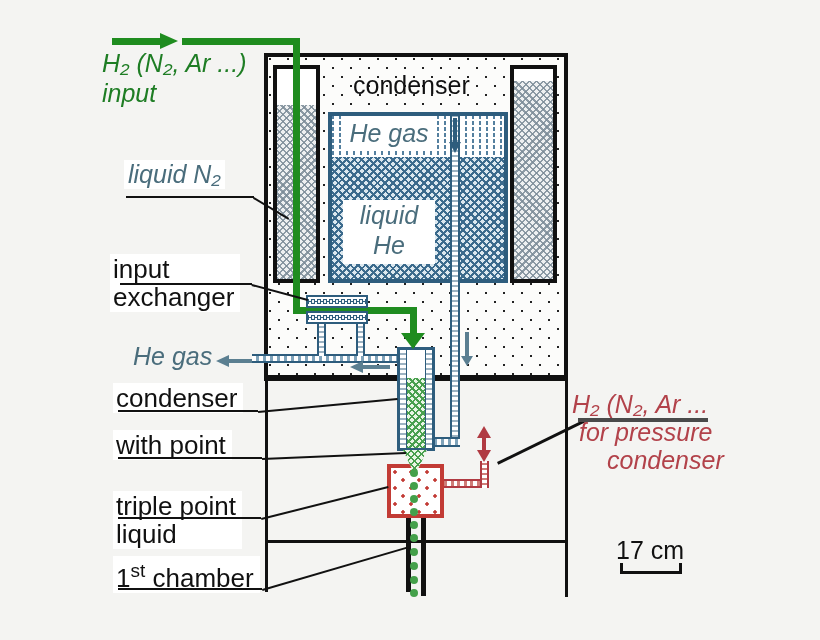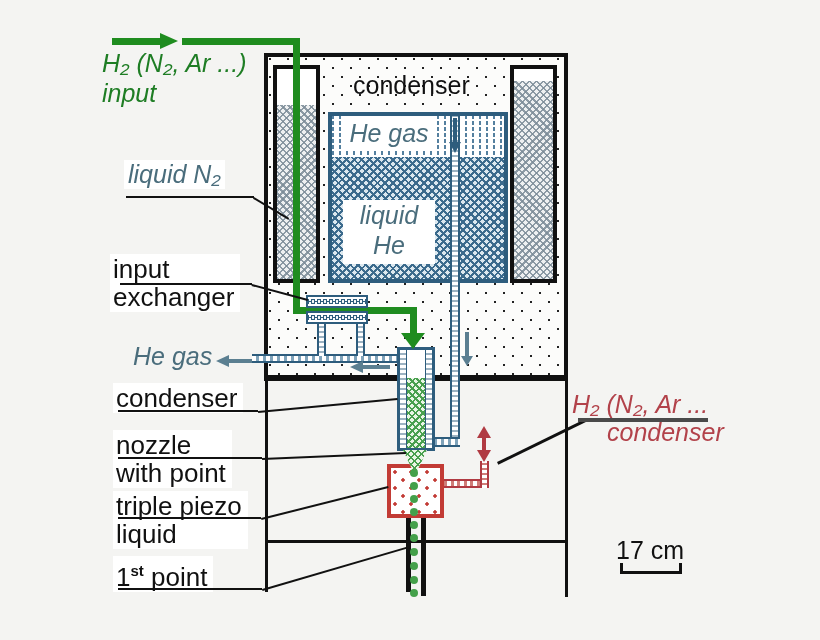--- a/index.html
+++ b/index.html
@@ -41,21 +41,21 @@
   
   .pline{position:absolute;height:0;border-top:2px solid #111;transform-origin:0 0;}
   .green{background:#1f8c1f;}
   .blk{background:#111;}
   
   .lbl{position:absolute;white-space:nowrap;}
   .black-lbl{color:#111;font-size:26px;line-height:28px;background:#fff;padding:1px 6px 1px 3px;}
   .slate-lbl{color:#4a6d7c;font-style:italic;font-size:25px;background:#fff;padding:0 4px;}
   .green-lbl{color:#1e7d24;font-style:italic;font-size:25px;line-height:30px;}
   .red-lbl{color:#b2424a;font-style:italic;font-size:25px;line-height:28px;}
-  sup{font-size:15px;font-weight:bold;}
+  sup{font-size:19px;}
 </style>
 </head>
 <body>
 
 <div id="canvas">
 
   <div class="abs dots-bg" style="left:264px;top:53px;width:304px;height:328px;border:4px solid #111;border-bottom-width:6px;box-sizing:border-box;"></div>
 
   <div class="abs blk" style="left:265px;top:381px;width:3px;height:211px;"></div>
   <div class="abs blk" style="left:565px;top:381px;width:3px;height:216px;"></div>
@@ -185,34 +185,34 @@
   <div class="lbl black-lbl" style="left:110px;top:254px;z-index:39;">
     <div>input</div>
     <div>exchanger</div>
   </div>
 
   <div class="lbl slate-lbl" style="left:129px;top:342px;background:transparent;z-index:50;">He gas</div>
 
   <div class="lbl black-lbl" style="left:113px;top:383px;z-index:39;">condenser</div>
 
   <div class="lbl black-lbl" style="left:113px;top:430px;z-index:39;">
-    <div>nozzle</div>
     <div>with point</div>
   </div>
 
   <div class="lbl black-lbl" style="left:113px;top:491px;z-index:39;">
-    <div>triple piezo</div>
+    <div>triple point</div>
     <div>liquid</div>
   </div>
 
   <div class="lbl black-lbl" style="left:113px;top:556px;z-index:39;">
-    <span>1</span><sup>st</sup><span> point</span>
+    <span>1</span><sup>st</sup><span> chamber</span>
   </div>
 
   <div class="lbl red-lbl" style="left:572px;top:390px;z-index:50;">
     <div>H₂ (N₂, Ar ...</div>
+    <div style="margin-left:7px;">for pressure</div>
     <div style="margin-left:35px;">condenser</div>
   </div>
 
   <div class="lbl" style="left:616px;top:536px;font-size:25px;color:#111;z-index:50;">17 cm</div>
   <div class="abs" style="left:620px;top:563px;width:62px;height:11px;border-left:3px solid #111;border-right:3px solid #111;border-bottom:3px solid #111;box-sizing:border-box;z-index:50;"></div>
 
 </div>
 
 </body></html>

